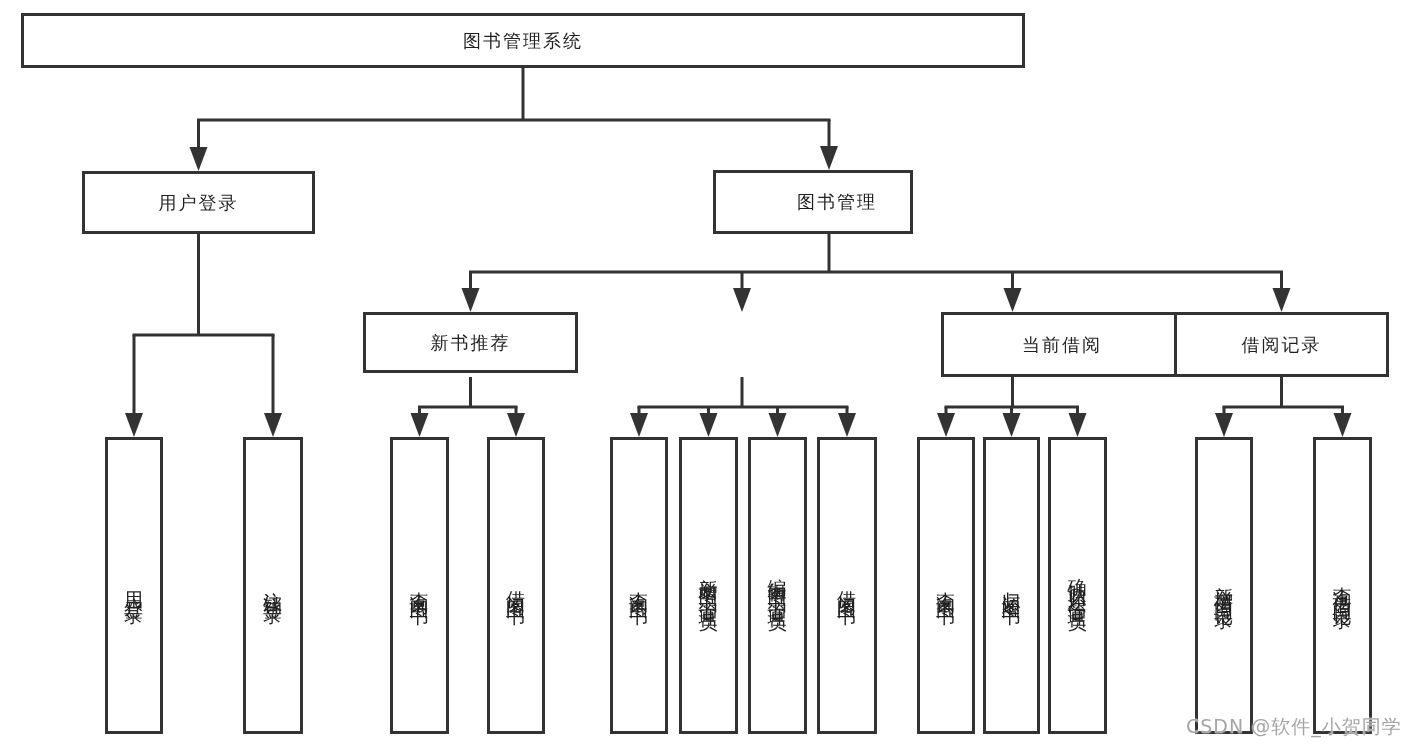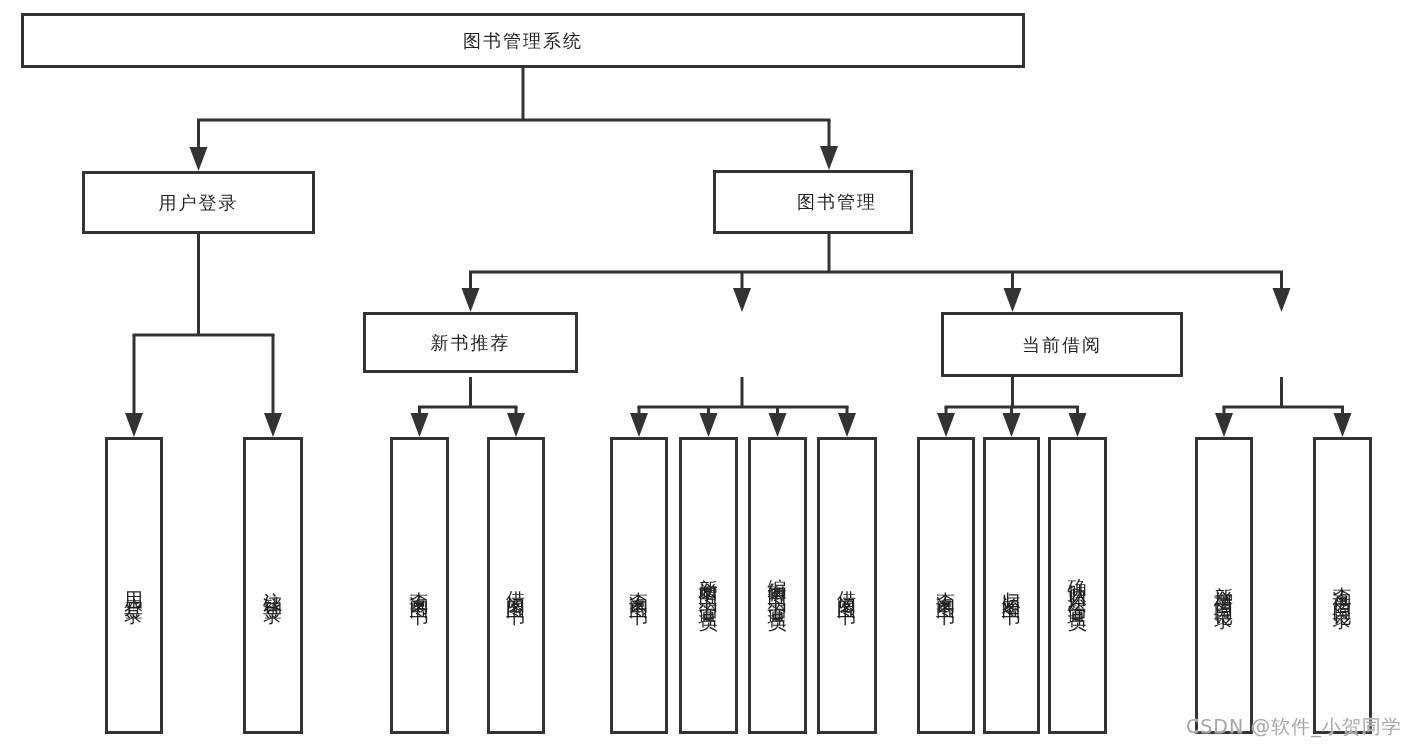--- a/index.html
+++ b/index.html
@@ -110,20 +110,23 @@
     </div>
     <div class="node h" style="left: 713px; top: 170px; width: 200px; height: 64px; padding-left: 48px;">
       <span class="lbl">图书管理</span>
     </div>
     <div class="node h" style="left: 363px; top: 312px; width: 215px; height: 61px;">
       <span class="lbl">新书推荐</span>
     </div>
     <div class="node h" style="left: 905px; top: 312px; width: 242px; height: 65px; margin-left: 36px;">
       <span class="lbl">当前借阅</span>
     </div>
+    <div class="node h" style="left: 1174px; top: 312px; width: 215px; height: 65px;">
+      <span class="lbl">借阅记录</span>
+    </div>
     <div class="node v" style="left: 105px; top: 437px; width: 58px; height: 297px;">
       <span class="lbl">用户登录</span>
     </div>
     <div class="node v" style="left: 243px; top: 437px; width: 60px; height: 297px;">
       <span class="lbl">注销登录</span>
     </div>
     <div class="node v" style="left: 390px; top: 437px; width: 59px; height: 297px;">
       <span class="lbl">查询图书</span>
     </div>
     <div class="node v" style="left: 487px; top: 437px; width: 58px; height: 297px;">

